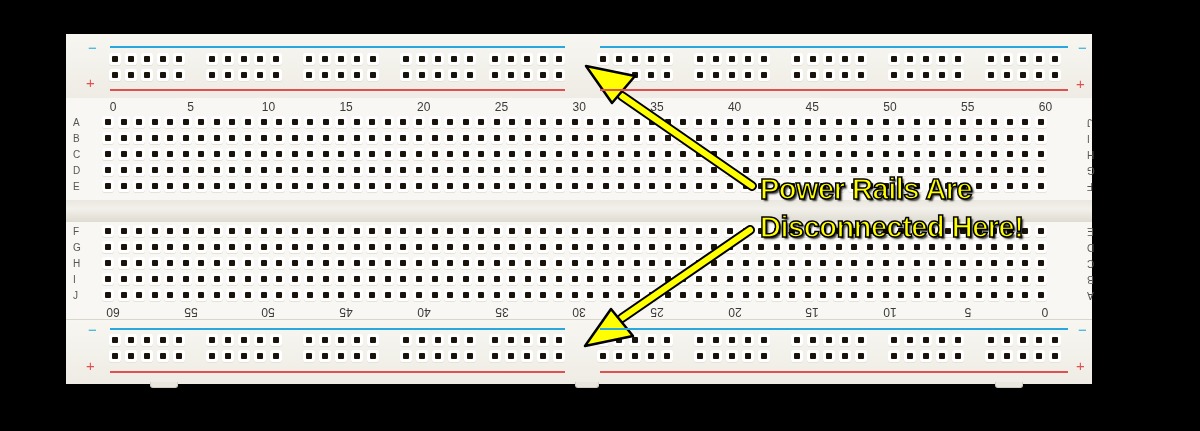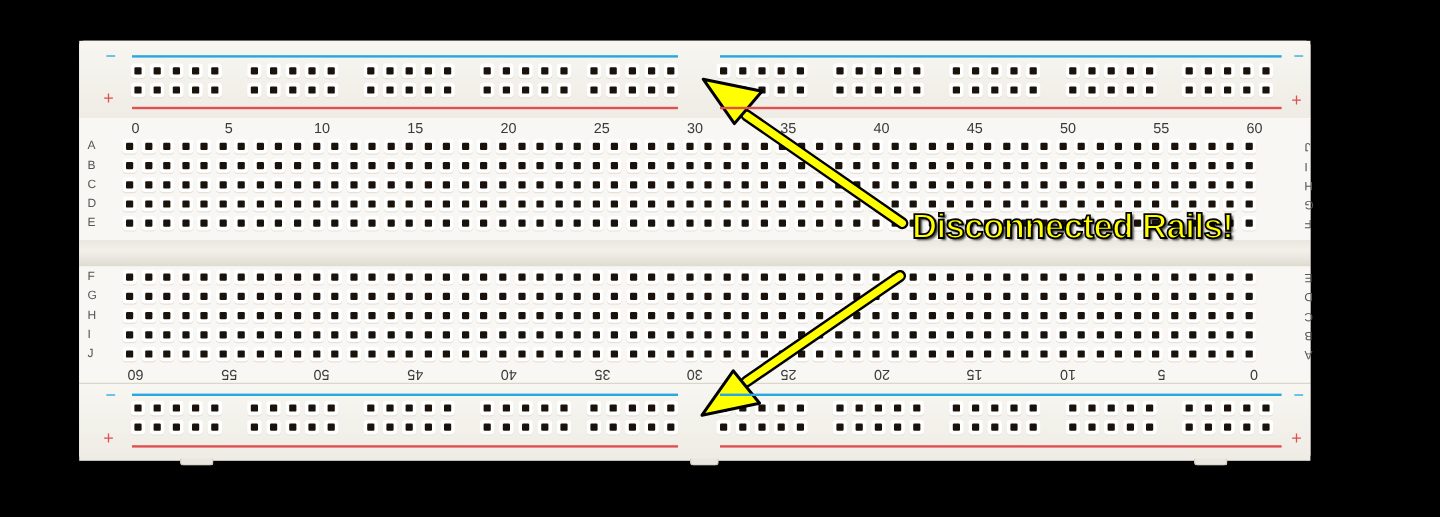--- a/index.html
+++ b/index.html
@@ -922,21 +922,22 @@
       <polygon points="586,66 635,76 612,103" fill="#ffff00" stroke="#000" stroke-width="2.5" stroke-linejoin="round"></polygon>
     </g>
     <g>
       <line x1="750" y1="230" x2="622" y2="318" stroke="#000" stroke-width="10" stroke-linecap="round"></line>
       <line x1="750" y1="230" x2="622" y2="318" stroke="#ffff00" stroke-width="6" stroke-linecap="round"></line>
       <polygon points="585,346 611,309 633,336" fill="#ffff00" stroke="#000" stroke-width="2.5" stroke-linejoin="round"></polygon>
     </g>
   </svg>
 
   <div class="annotation">
-    <div>Disconnected Rails!</div>
+    <div>Power Rails Are</div>
+    <div>Disconnected Here!</div>
   </div>
 <div class="line" style="left: 110px; top: 46px; width: 455px; background: rgb(41, 168, 224);"></div>
     <div class="line" style="left: 600px; top: 46px; width: 468px; background: rgb(41, 168, 224);"></div>
     <div class="line" style="left: 110px; top: 89px; width: 455px; background: rgb(224, 80, 80);"></div>
     <div class="line" style="left: 600px; top: 89px; width: 468px; background: rgb(224, 80, 80);"></div>
     <div class="line" style="left: 110px; top: 328px; width: 455px; background: rgb(41, 168, 224);"></div>
     <div class="line" style="left: 600px; top: 328px; width: 468px; background: rgb(41, 168, 224);"></div>
     <div class="line" style="left: 110px; top: 371px; width: 455px; background: rgb(224, 80, 80);"></div>
     <div class="line" style="left: 600px; top: 371px; width: 468px; background: rgb(224, 80, 80);"></div>
   </div>

